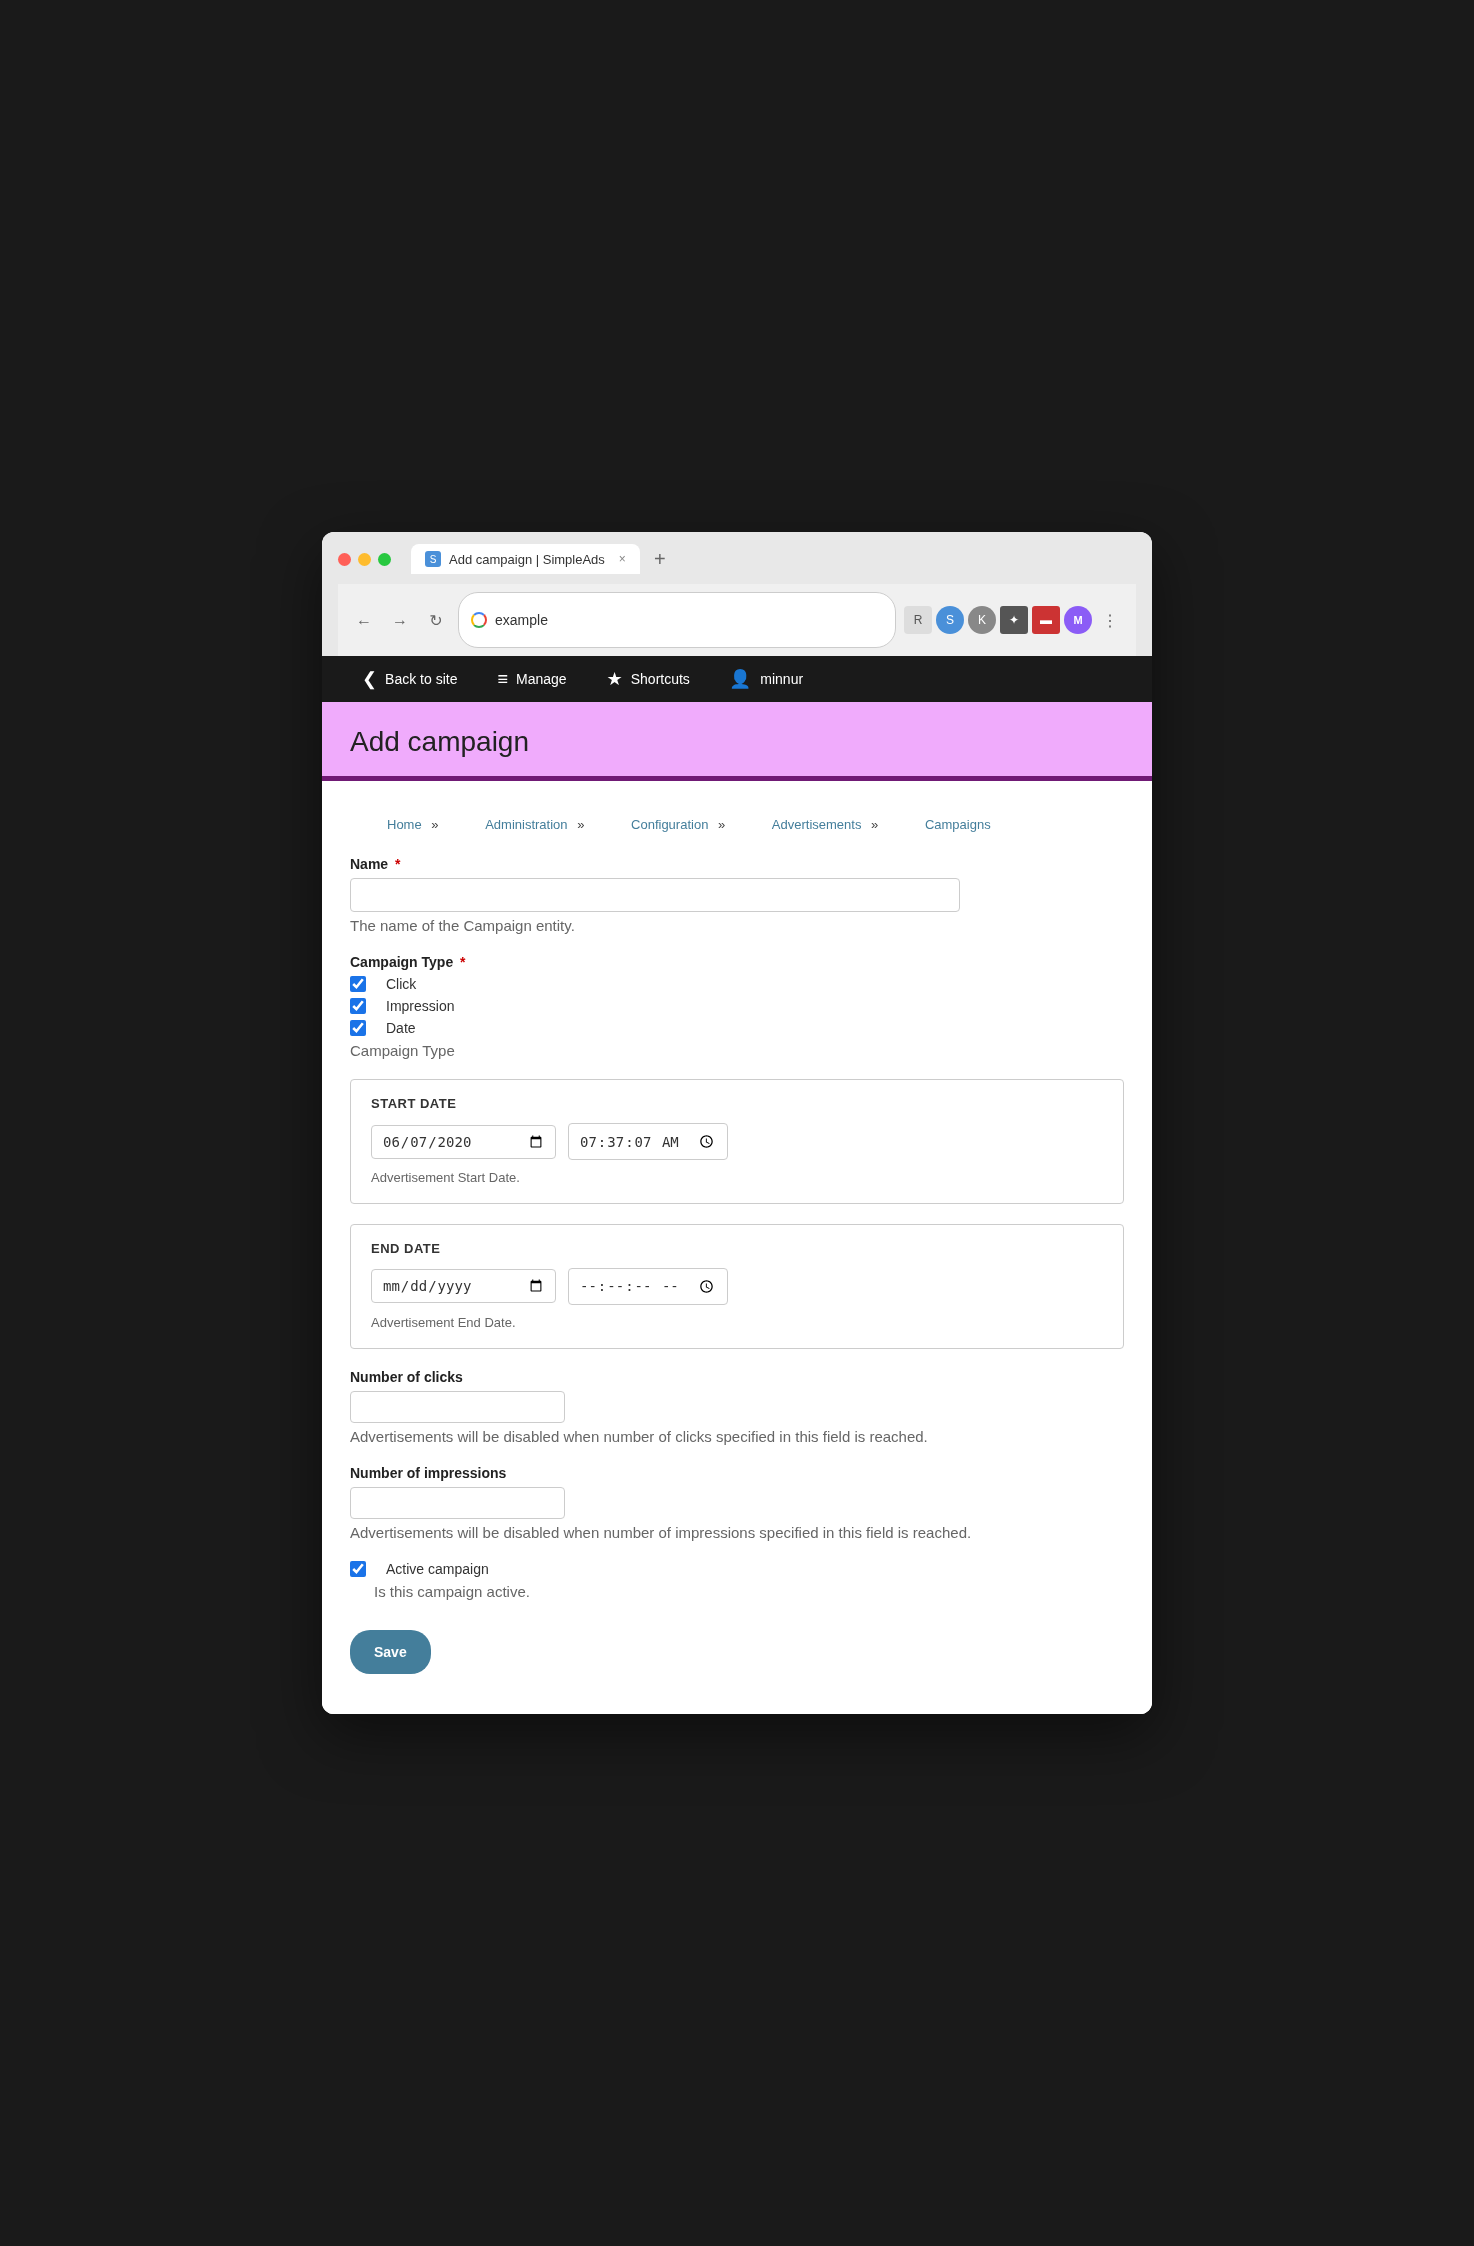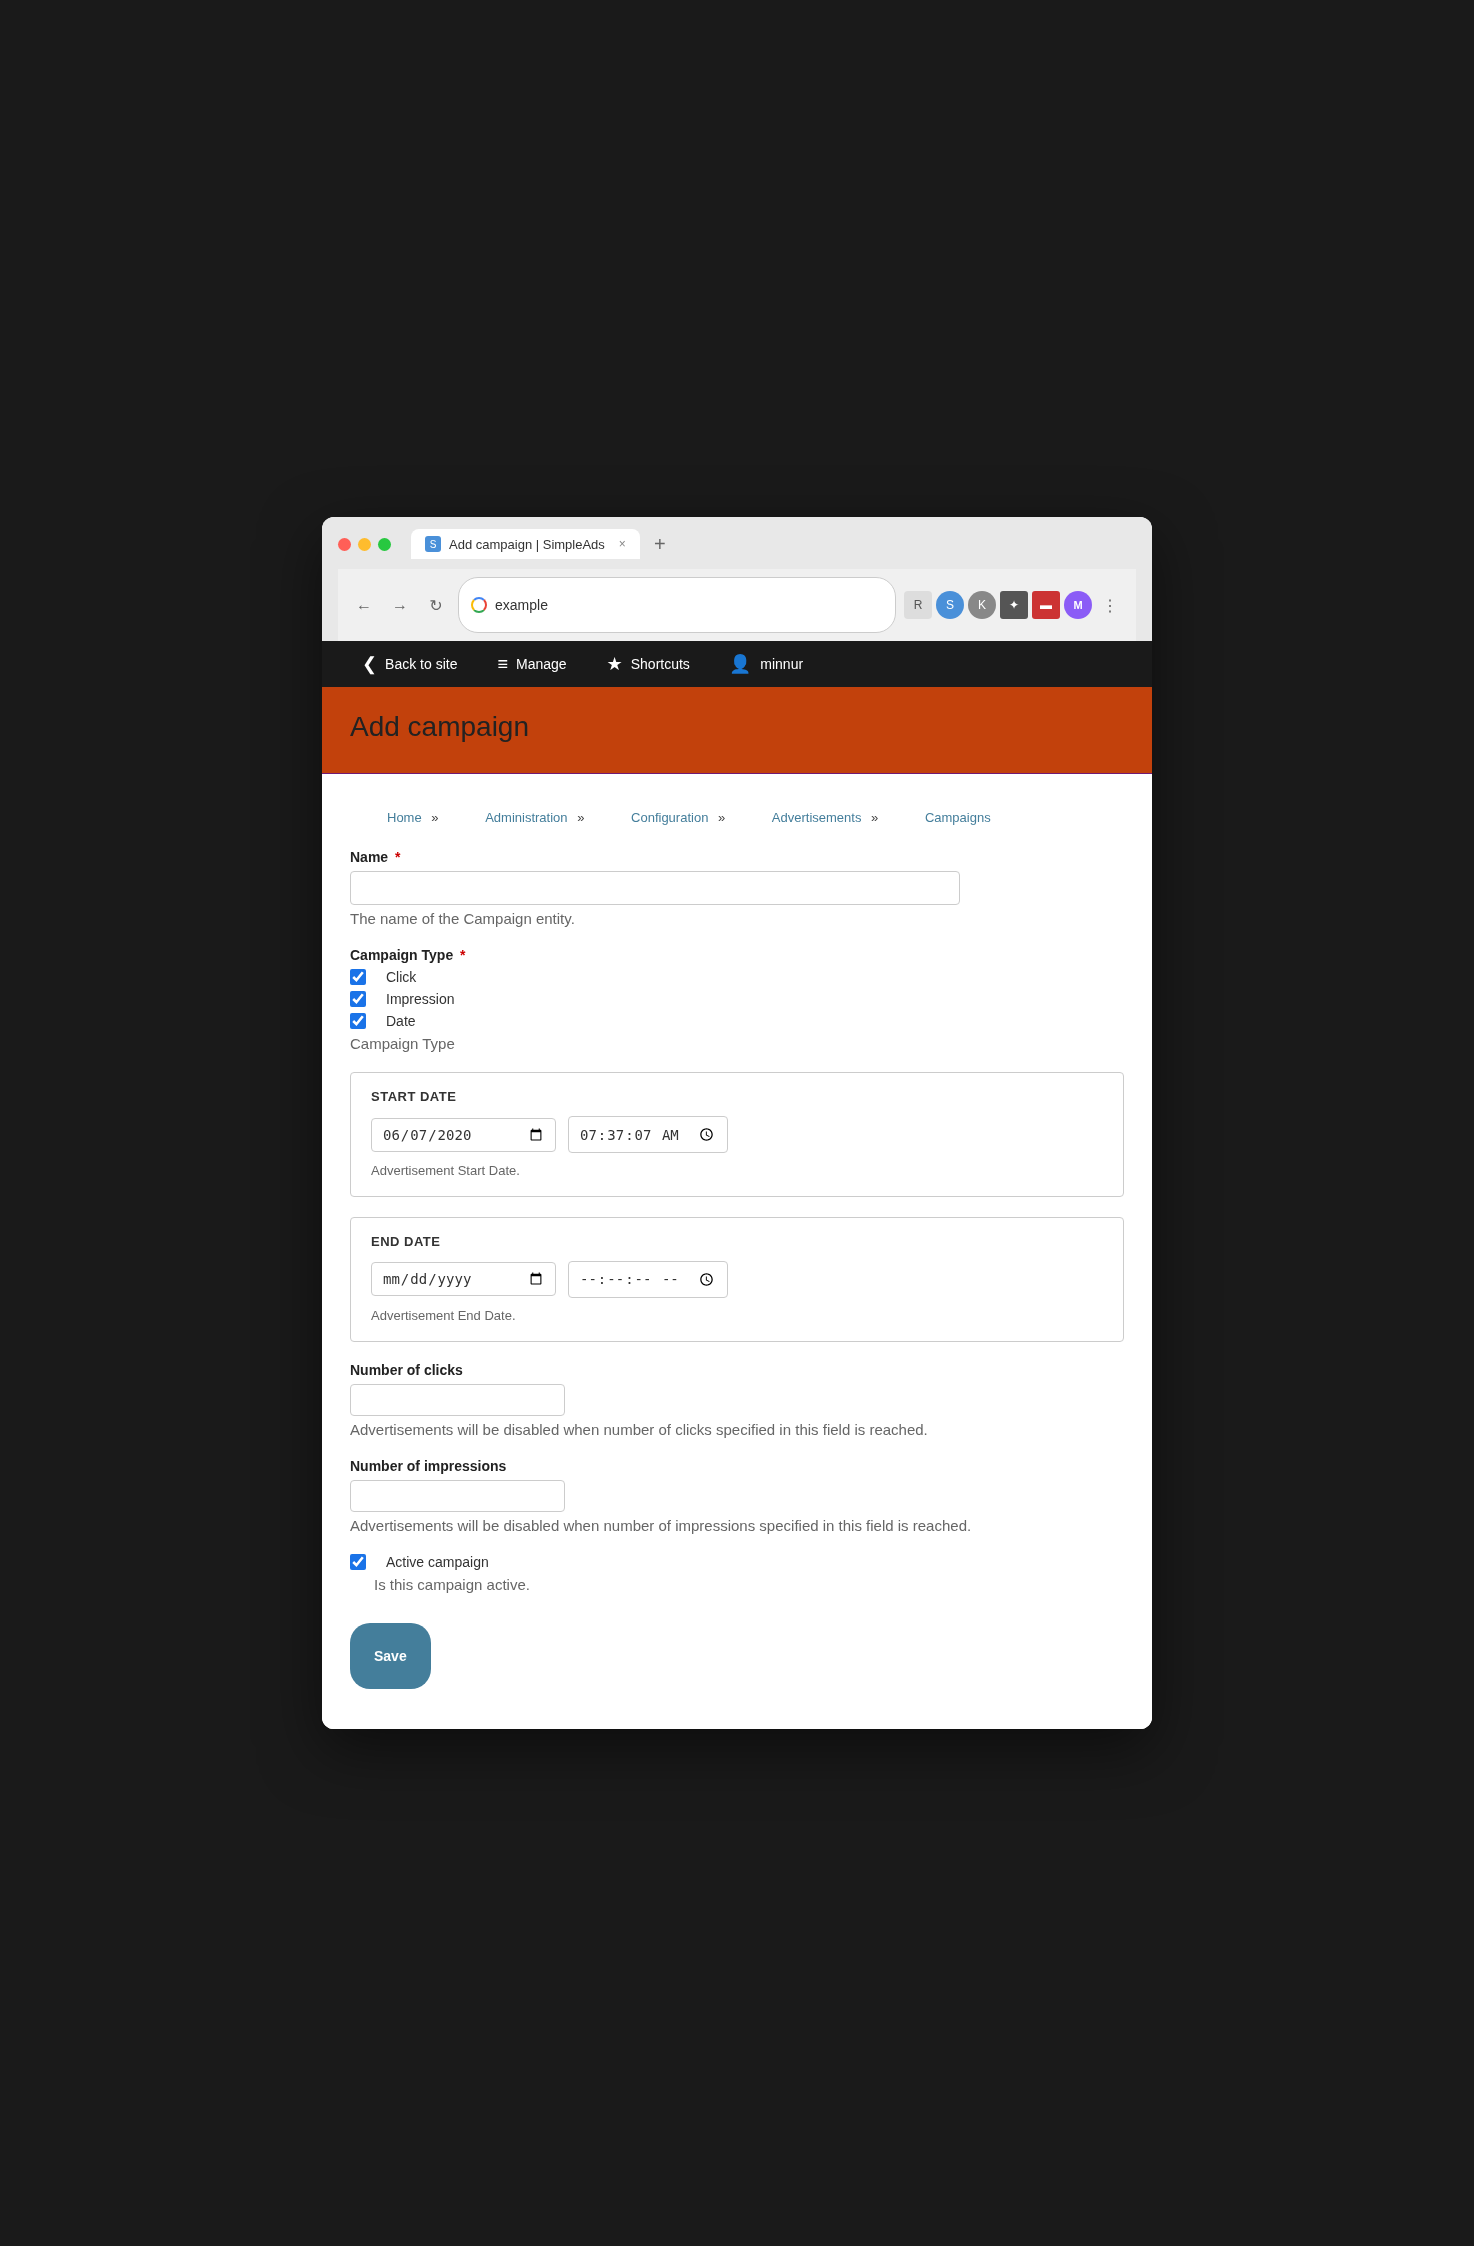--- a/index.html
+++ b/index.html
@@ -208,23 +208,23 @@
       font-size: 18px;
       color: #fff;
     }
 
     
     .page-content {
       background: #f5f5f0;
     }
 
     .page-header {
-      background: #c2410c;
-      padding: 24px 28px 30px;
-      border-bottom: 1px solid #701a75;
+      background: #f0abfc;
+      padding: 24px 28px 18px;
+      border-bottom: 5px solid #701a75;
     }
 
     .page-title {
       font-size: 28px;
       font-weight: 400;
       color: #222;
       margin-bottom: 0;
     }
 
     .page-body {
@@ -361,21 +361,21 @@
       border-radius: 4px;
       font-size: 14px;
       color: #333;
     }
 
     
     .save-btn {
       background: #447e9b;
       color: #fff;
       border: none;
-      padding: 25px 24px;
+      padding: 14px 24px;
       border-radius: 20px;
       font-size: 14px;
       font-weight: 600;
       cursor: pointer;
       margin-top: 10px;
     }
   </style>
 </head>
 <body>
 

